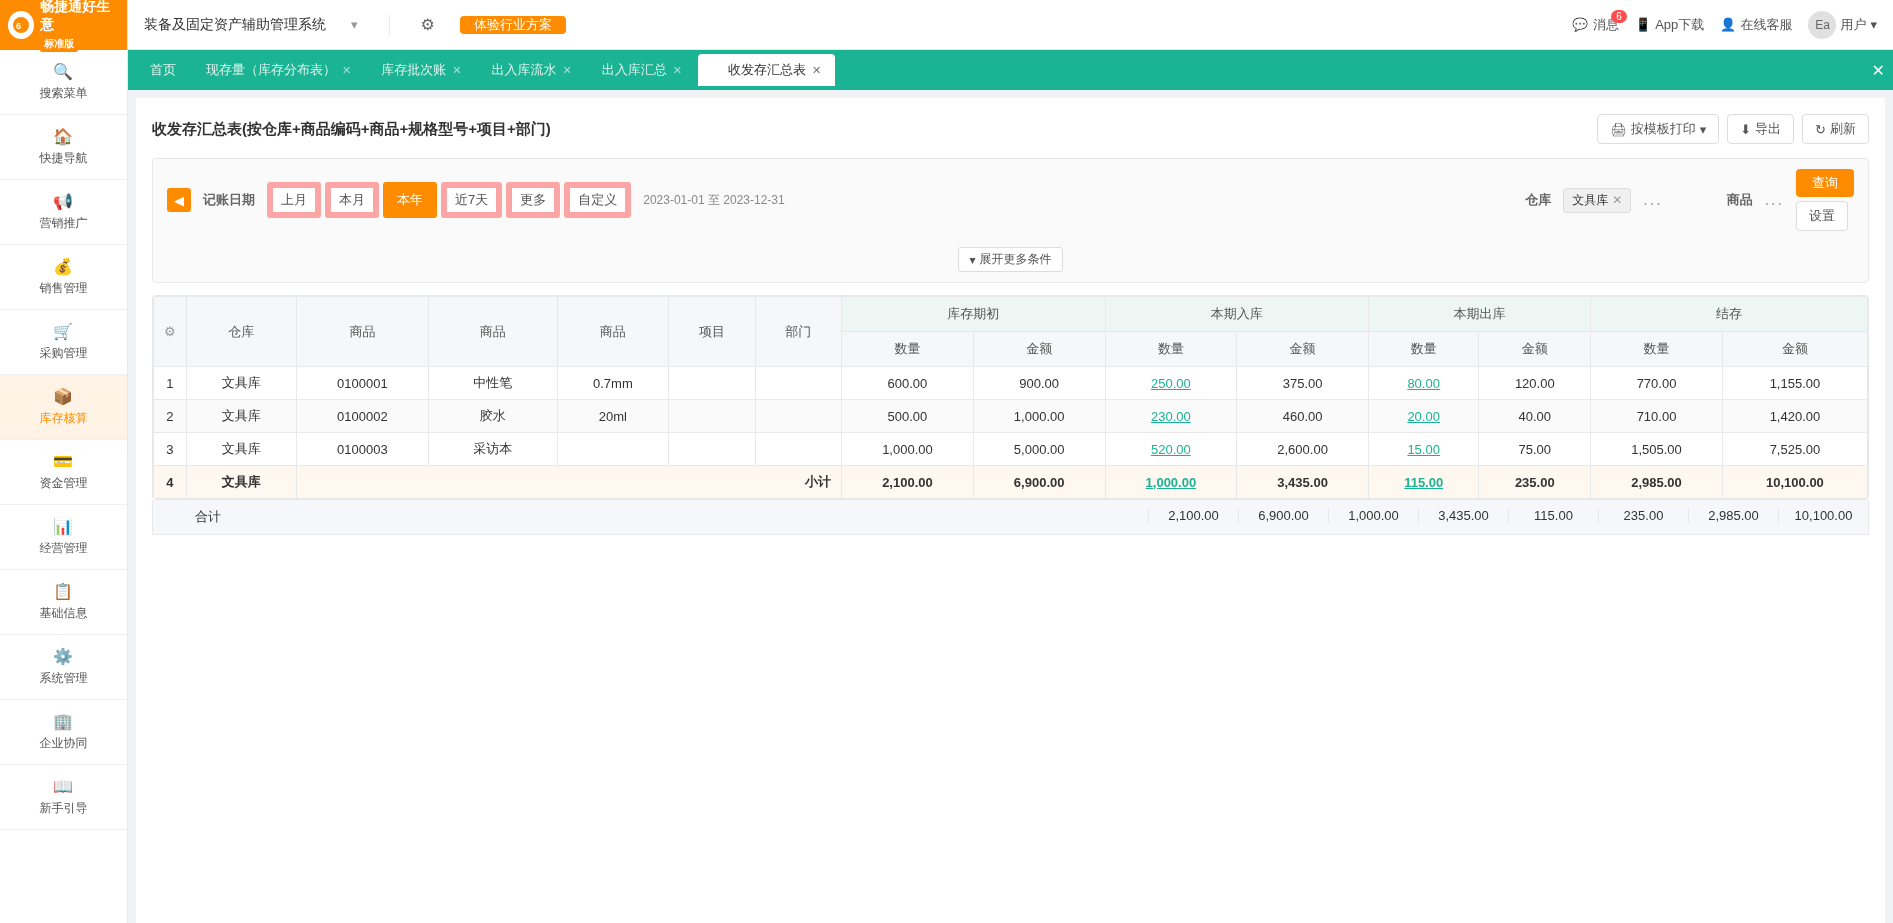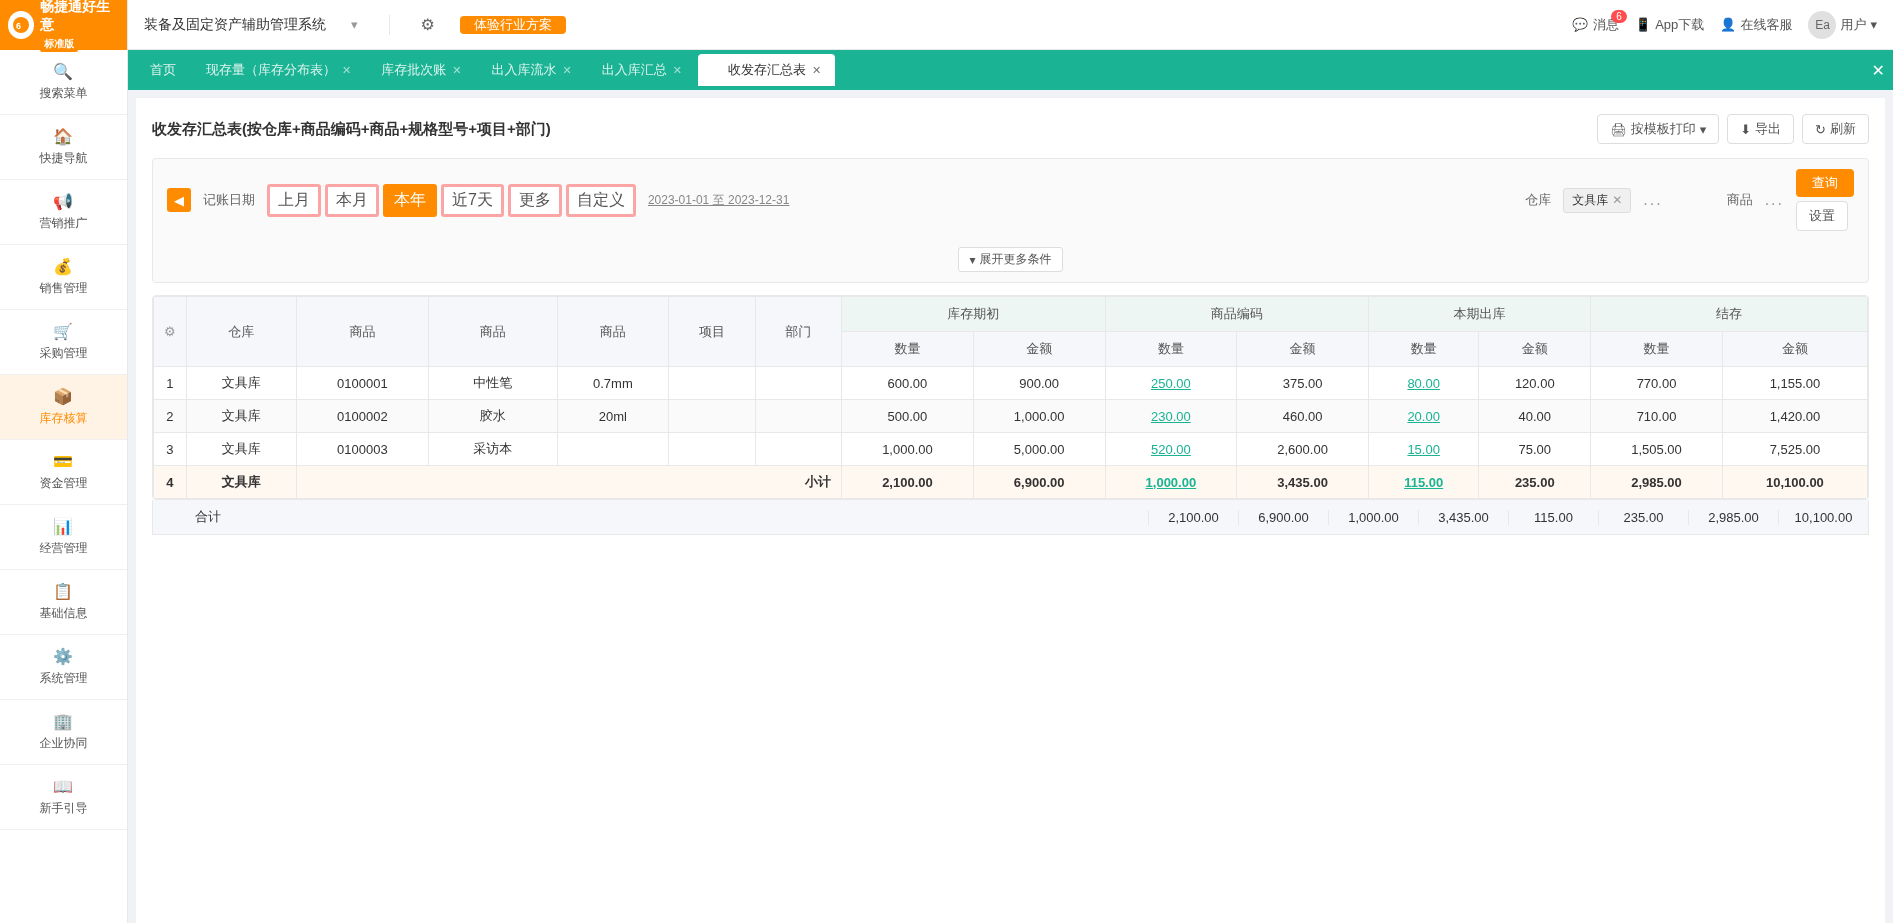--- a/index.html
+++ b/index.html
@@ -41,25 +41,25 @@
     .page-inner { background: #fff; margin: 8px; padding: 16px; min-height: 100%; }
 
     
     .page-title { font-size: 15px; font-weight: bold; color: #333; margin-bottom: 14px; display: flex; align-items: center; justify-content: space-between; }
     .page-title-actions { display: flex; align-items: center; gap: 8px; }
     .btn-outline { border: 1px solid #ddd; background: #fff; color: #555; padding: 5px 12px; border-radius: 4px; cursor: pointer; font-size: 13px; display: flex; align-items: center; gap: 4px; }
 
     
     .filter-bar { border: 1px solid #e8e8e8; border-radius: 4px; padding: 10px 14px; margin-bottom: 12px; background: #fafafa; }
     .filter-row { display: flex; align-items: center; gap: 12px; flex-wrap: wrap; }
-    .filter-label { color: #666; font-size: 13px; white-space: nowrap; }
+    .filter-label { color: #666; font-size: 13px; white-space: nowrap; font-weight: bold; }
     .filter-date-btns { display: flex; gap: 4px; align-items: center; }
-    .date-btn { padding: 3px 8px; border: 3px solid #fca5a5; border-radius: 3px; cursor: pointer; font-size: 16px; color: #555; background: #fff; }
+    .date-btn { padding: 3px 8px; border: 6px solid #fca5a5; border-radius: 3px; cursor: pointer; font-size: 13px; color: #555; background: #fff; }
     .date-btn.active { background: #ff8c00; color: #fff; border-color: #ff8c00; }
-    .filter-date-range { font-size: 12px; color: #888; text-decoration: underline; }
+    .filter-date-range { font-size: 12px; color: #888; }
     .filter-tag { display: flex; align-items: center; gap: 4px; background: #f0f0f0; border: 1px solid #ddd; border-radius: 3px; padding: 3px 8px; font-size: 12px; }
     .filter-tag-close { cursor: pointer; color: #999; }
     .filter-dots { color: #999; cursor: pointer; font-size: 16px; letter-spacing: 2px; }
     .expand-btn { display: flex; align-items: center; gap: 4px; color: #555; cursor: pointer; font-size: 12px; border: 1px solid #ddd; padding: 3px 10px; border-radius: 3px; background: #fff; margin: 8px auto 0; width: fit-content; }
 
     
     .table-container { border: 1px solid #e8e8e8; border-radius: 4px; overflow: auto; }
     table { width: 100%; border-collapse: collapse; font-size: 13px; }
     thead tr { background: #f5f7fa; }
     thead th { border: 1px solid #e8e8e8; padding: 8px 10px; text-align: center; font-weight: 500; color: #555; white-space: nowrap; }
@@ -279,21 +279,21 @@
               <th rowspan="2" style="width:32px;">
                 <span class="table-settings-icon">⚙</span>
               </th>
               <th rowspan="2">仓库</th>
               <th rowspan="2">商品</th>
               <th rowspan="2" style="min-width:70px;">商品</th>
               <th rowspan="2">商品</th>
               <th rowspan="2">项目</th>
               <th rowspan="2">部门</th>
               <th colspan="2" class="col-group-header" style="background:#eef6f4;">库存期初</th>
-              <th colspan="2" class="col-group-header" style="background:#eef6f4;">商品编码</th>
+              <th colspan="2" class="col-group-header" style="background:#eef6f4;">本期入库</th>
               <th colspan="2" class="col-group-header" style="background:#eef6f4;">本期出库</th>
               <th colspan="2" class="col-group-header" style="background:#eef6f4;">结存</th>
             </tr>
             <tr>
               <th>数量</th>
               <th>金额</th>
               <th>数量</th>
               <th>金额</th>
               <th>数量</th>
               <th>金额</th>
@@ -364,21 +364,21 @@
     <td>3,435.00</td>
     <td style="color:#1ab394;text-decoration:underline;cursor:pointer;">115.00</td>
     <td>235.00</td>
     <td>2,985.00</td>
     <td>10,100.00</td>
   </tr>
             </tbody>
         </table>
       </div>
 
-      <div style="border: 1px solid #e8e8e8; border-top: none; background: #f5f7fa; display: flex; align-items: center; padding: 8px 0;">
+      <div style="border: 1px solid #e8e8e8; border-top: none; background: #f5f7fa; display: flex; align-items: flex-start; padding: 8px 0;">
         <div style="width: 32px; flex-shrink:0; border-right:1px solid #e8e8e8; padding: 0 10px;"></div>
         <div style="flex:1; padding: 0 10px; font-weight:500;">
           <span>合计</span>
         </div>
         <div style="width:90px; text-align:center; padding: 0 10px; border-left:1px solid #e8e8e8; font-weight:500;">2,100.00</div>
         <div style="width:90px; text-align:center; padding: 0 10px; border-left:1px solid #e8e8e8; font-weight:500;">6,900.00</div>
         <div style="width:90px; text-align:center; padding: 0 10px; border-left:1px solid #e8e8e8; font-weight:500;">1,000.00</div>
         <div style="width:90px; text-align:center; padding: 0 10px; border-left:1px solid #e8e8e8; font-weight:500;">3,435.00</div>
         <div style="width:90px; text-align:center; padding: 0 10px; border-left:1px solid #e8e8e8; font-weight:500;">115.00</div>
         <div style="width:90px; text-align:center; padding: 0 10px; border-left:1px solid #e8e8e8; font-weight:500;">235.00</div>

